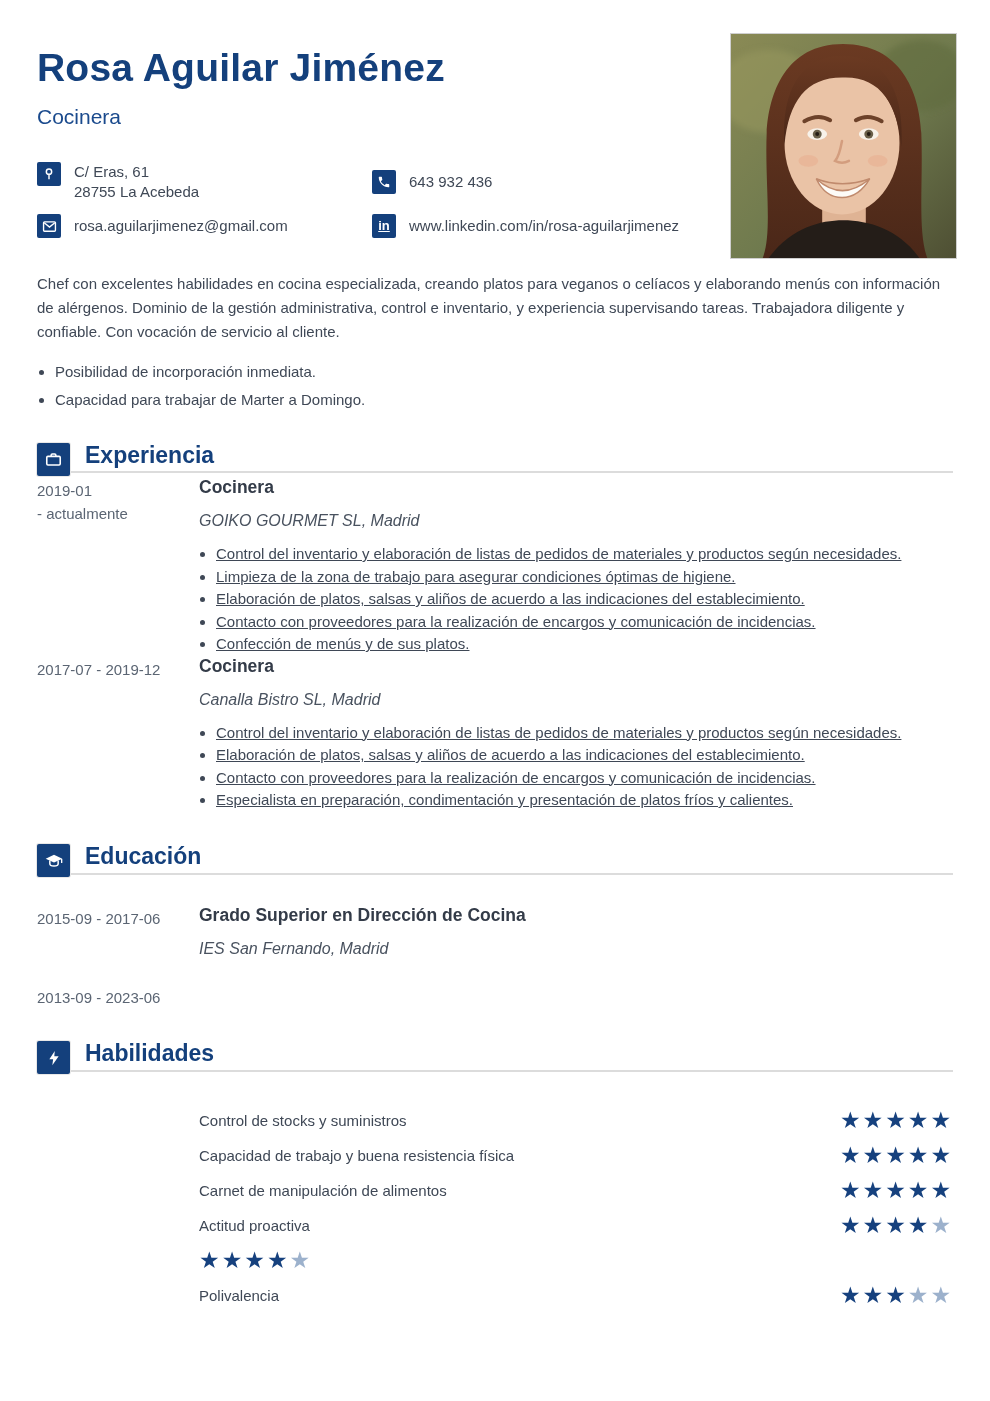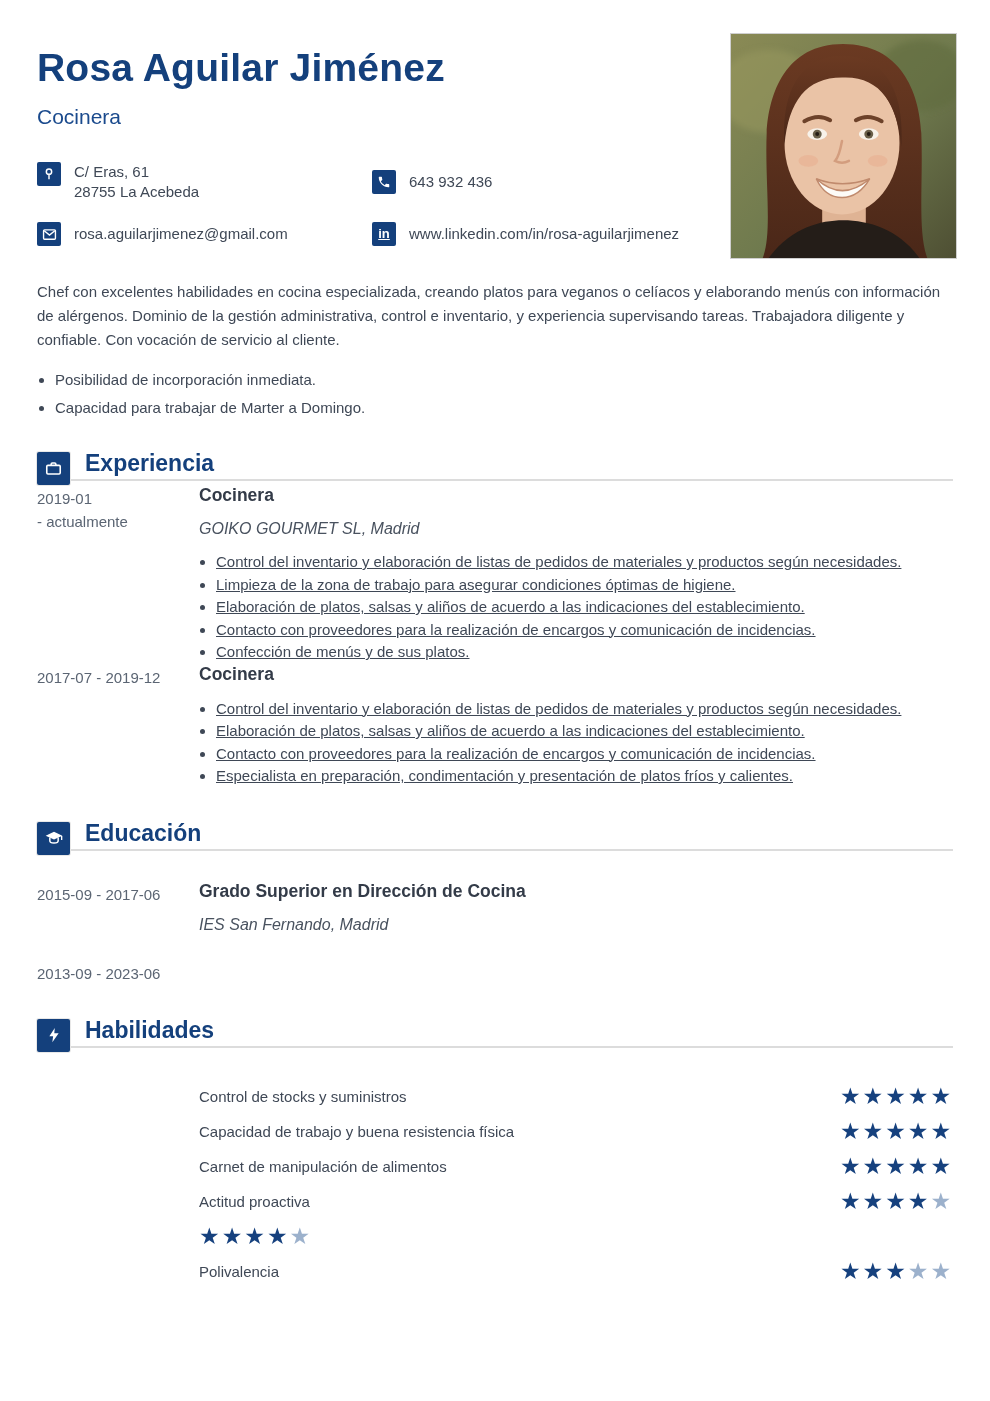--- a/index.html
+++ b/index.html
@@ -7,21 +7,21 @@
   .page {
     position:relative; width:990px; height:1401px; background:#ffffff;
     font-family:"Liberation Sans", sans-serif; color:#3f4856; overflow:hidden;
   }
   .content { padding:0 37px; }
 
   
   .name { margin:46px 0 0; font-size:39px; font-weight:700; color:#14407c; letter-spacing:.2px; }
   .job-title { margin-top:15px; font-size:21px; color:#1a4a8d; }
 
-  .contact { margin-top:33px; display:grid; grid-template-columns:335px 340px; row-gap:20px; }
+  .contact { margin-top:33px; display:grid; grid-template-columns:335px 340px; row-gap:12px; }
   .contact-item { display:flex; gap:13px; font-size:15px; line-height:20px; align-items:flex-start; color:#3f4856; }
   .contact-item.center { align-items:center; }
   .ci-icon {
     width:24px; height:24px; flex:0 0 24px; background:#14407c; border-radius:2px;
     display:flex; align-items:center; justify-content:center;
   }
   .ci-icon svg { display:block; }
   .li-glyph { color:#fff; font-size:13px; font-weight:700; font-family:"Liberation Sans", sans-serif;text-decoration:underline; }
   .ci-text a, .ci-text { color:#3f4856; text-decoration:none; }
 
@@ -31,21 +31,21 @@
   }
   .photo svg { display:block; width:100%; height:100%; }
 
   
   .summary { margin-top:34px; font-size:15px; line-height:24px; max-width:918px; }
   .highlights { margin:17px 0 0; padding-left:18px; }
   .highlights li { font-size:15px; line-height:21px; margin-bottom:7px; }
 
   
   .section { margin-top:31px; }
-  .section-header { position:relative; height:36px; display:flex; align-items:flex-end; gap:15px; }
+  .section-header { position:relative; height:36px; display:flex; align-items:center; gap:15px; }
   .section-header::after {
     content:""; position:absolute; left:0; right:0; bottom:4px; height:2px; background:#dcdcdc; z-index:0;
   }
   .sec-icon {
     position:relative; z-index:1; width:33px; height:33px; background:#14407c;
     display:flex; align-items:center; justify-content:center; border-radius:2px;
     box-shadow:0 0 0 1px #e8e8e8;
   }
   .sec-title { position:relative; z-index:1; font-size:23px; font-weight:700; color:#14407c; padding-bottom:8px; }
 
@@ -193,20 +193,21 @@
           </ul>
         </div>
       </div>
 
       <div class="entry">
         <div class="entry-dates">
           <span>2017-07  - 2019-12</span>
         </div>
         <div class="entry-body">
           <div class="entry-role">Cocinera</div>
+          <div class="entry-company">Canalla Bistro SL, Madrid</div>
           <ul class="entry-bullets">
             <li>Control del inventario y elaboración de listas de pedidos de materiales y productos según necesidades.</li>
             <li>Elaboración de platos, salsas y aliños de acuerdo a las indicaciones del establecimiento.</li>
             <li>Contacto con proveedores para la realización de encargos y comunicación de incidencias.</li>
             <li>Especialista en preparación, condimentación y presentación de platos fríos y calientes.</li>
           </ul>
         </div>
       </div>
     </div>
 

